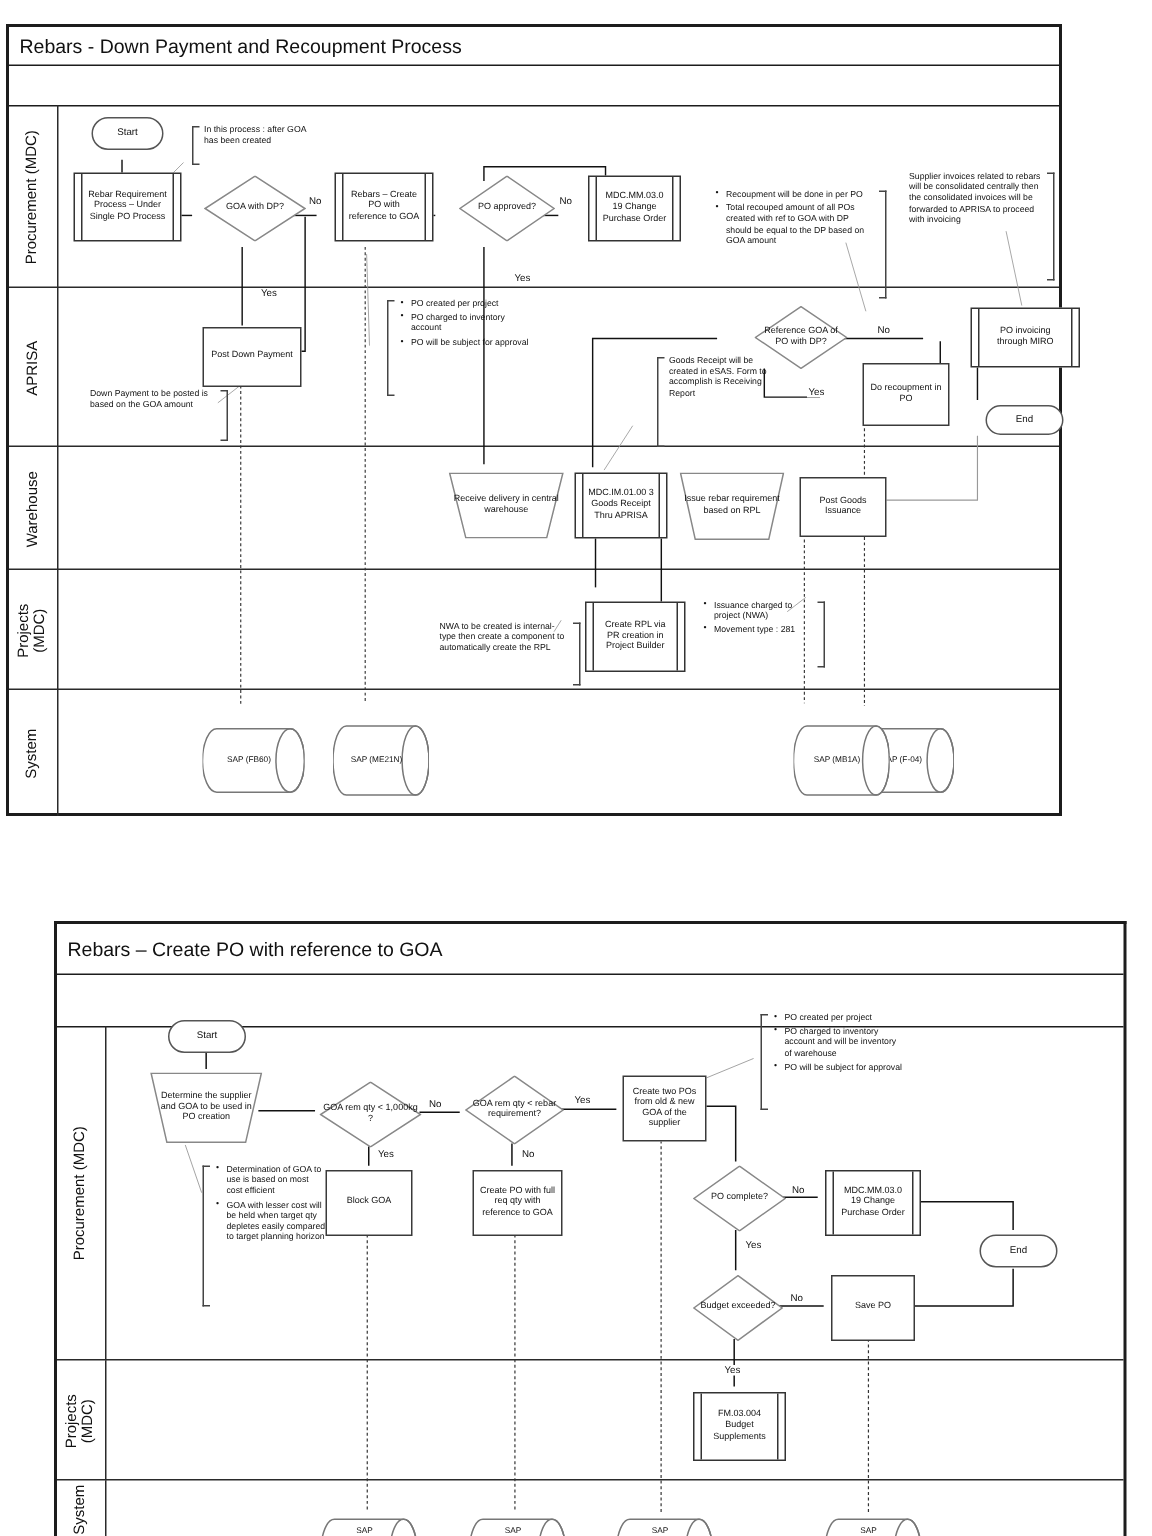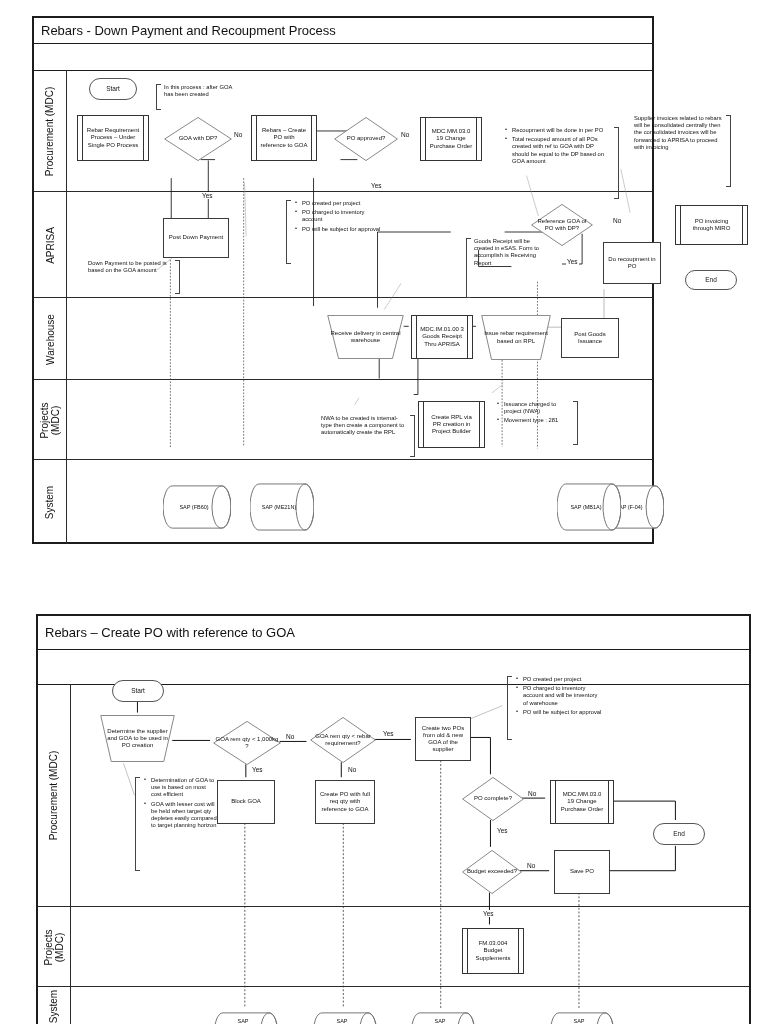--- a/index.html
+++ b/index.html
@@ -44,21 +44,21 @@
   .s1{stroke:#111;stroke-width:1;}
   .s2{stroke:#999;stroke-width:0.8;}
   .sd{stroke:#333;stroke-width:0.8;stroke-dasharray:2 1.8;}
   .sc{stroke:#999;stroke-width:0.6;}
 </style>
 </head>
 <body>
 
 <div class="page">
 
-  <div class="diagram" style="left:32px;top:16px;width:622px;height:528px;">
+  <div class="diagram" style="left:4px;top:16px;width:704px;height:528px;">
     <div class="dtitle" style="height:26px;">Rebars - Down Payment and Recoupment Process</div>
     <div class="dband" style="top:26px;height:26px;"></div>
 
     <div class="lane-sep" style="top:172.5px;"></div>
     <div class="lane-sep" style="top:278.5px;"></div>
     <div class="lane-sep" style="top:360.5px;"></div>
     <div class="lane-sep" style="top:440.5px;"></div>
 
     <div class="lane-label" style="top:52px;height:122px;">
         <span>Procurement (MDC)</span>

